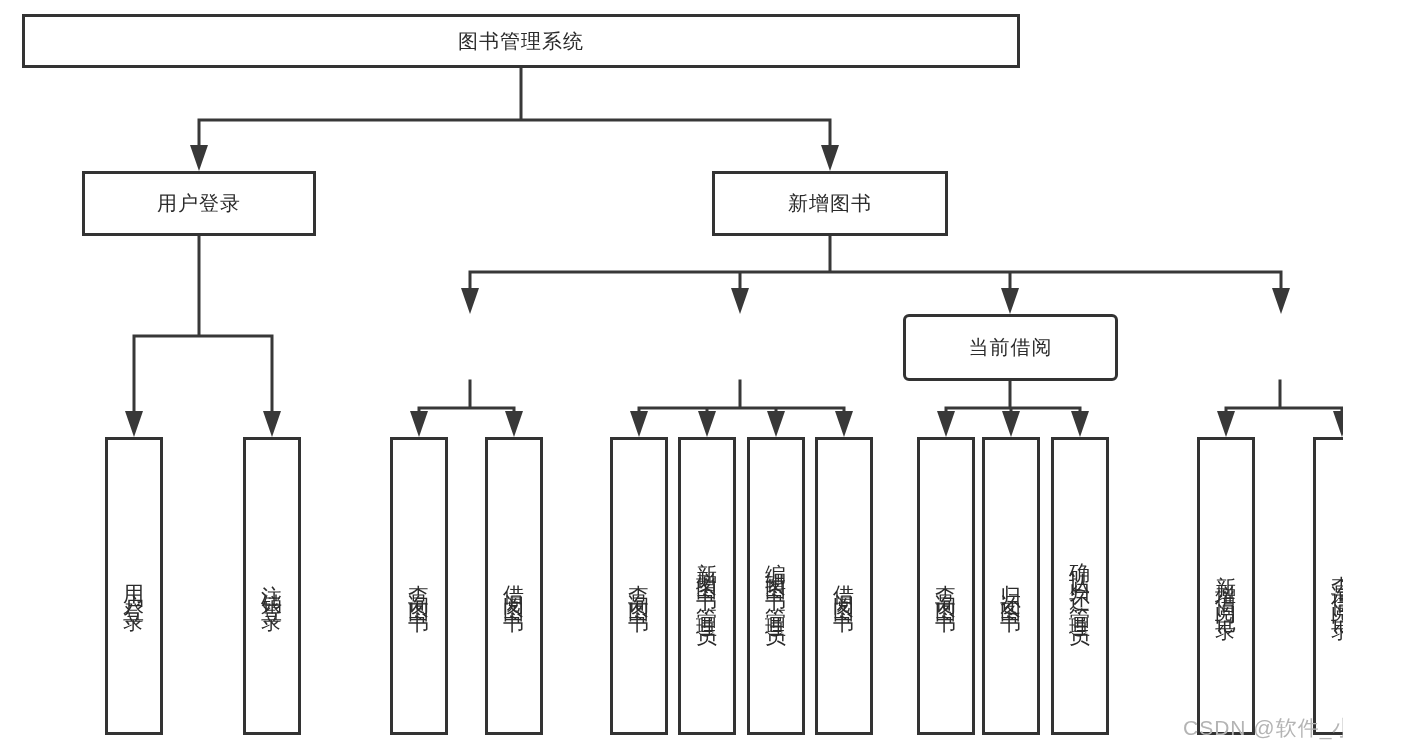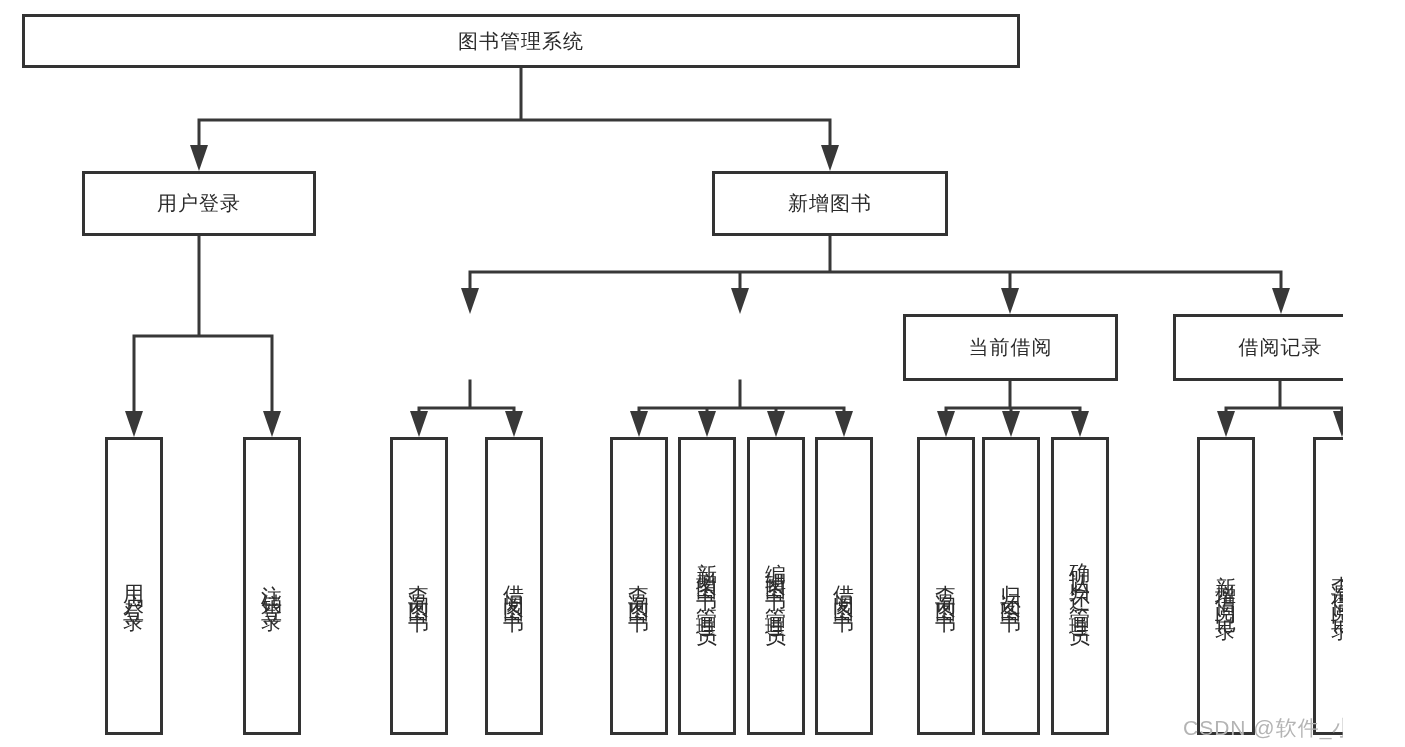--- a/index.html
+++ b/index.html
@@ -71,25 +71,22 @@
     <span class="hlabel">图书管理系统</span>
   </div>
 
   <div class="node branch branch-login">
     <span class="hlabel">用户登录</span>
   </div>
   <div class="node branch branch-mgmt">
     <span class="hlabel">新增图书</span>
   </div>
 
-  <div class="node sec" style="left:903px;">
+  <div class="node sec" style="left:903px;border-radius:6px;">
     <span class="hlabel">当前借阅</span>
-  </div>
-  <div class="node sec" style="left:1173px;">
-    <span class="hlabel">借阅记录</span>
   </div>
 
   <div class="node leaf" style="left:105px;">
     <span class="vlabel">用户登录</span>
   </div>
   <div class="node leaf" style="left:243px;">
     <span class="vlabel">注销登录</span>
   </div>
 
   <div class="node leaf" style="left:390px;">

